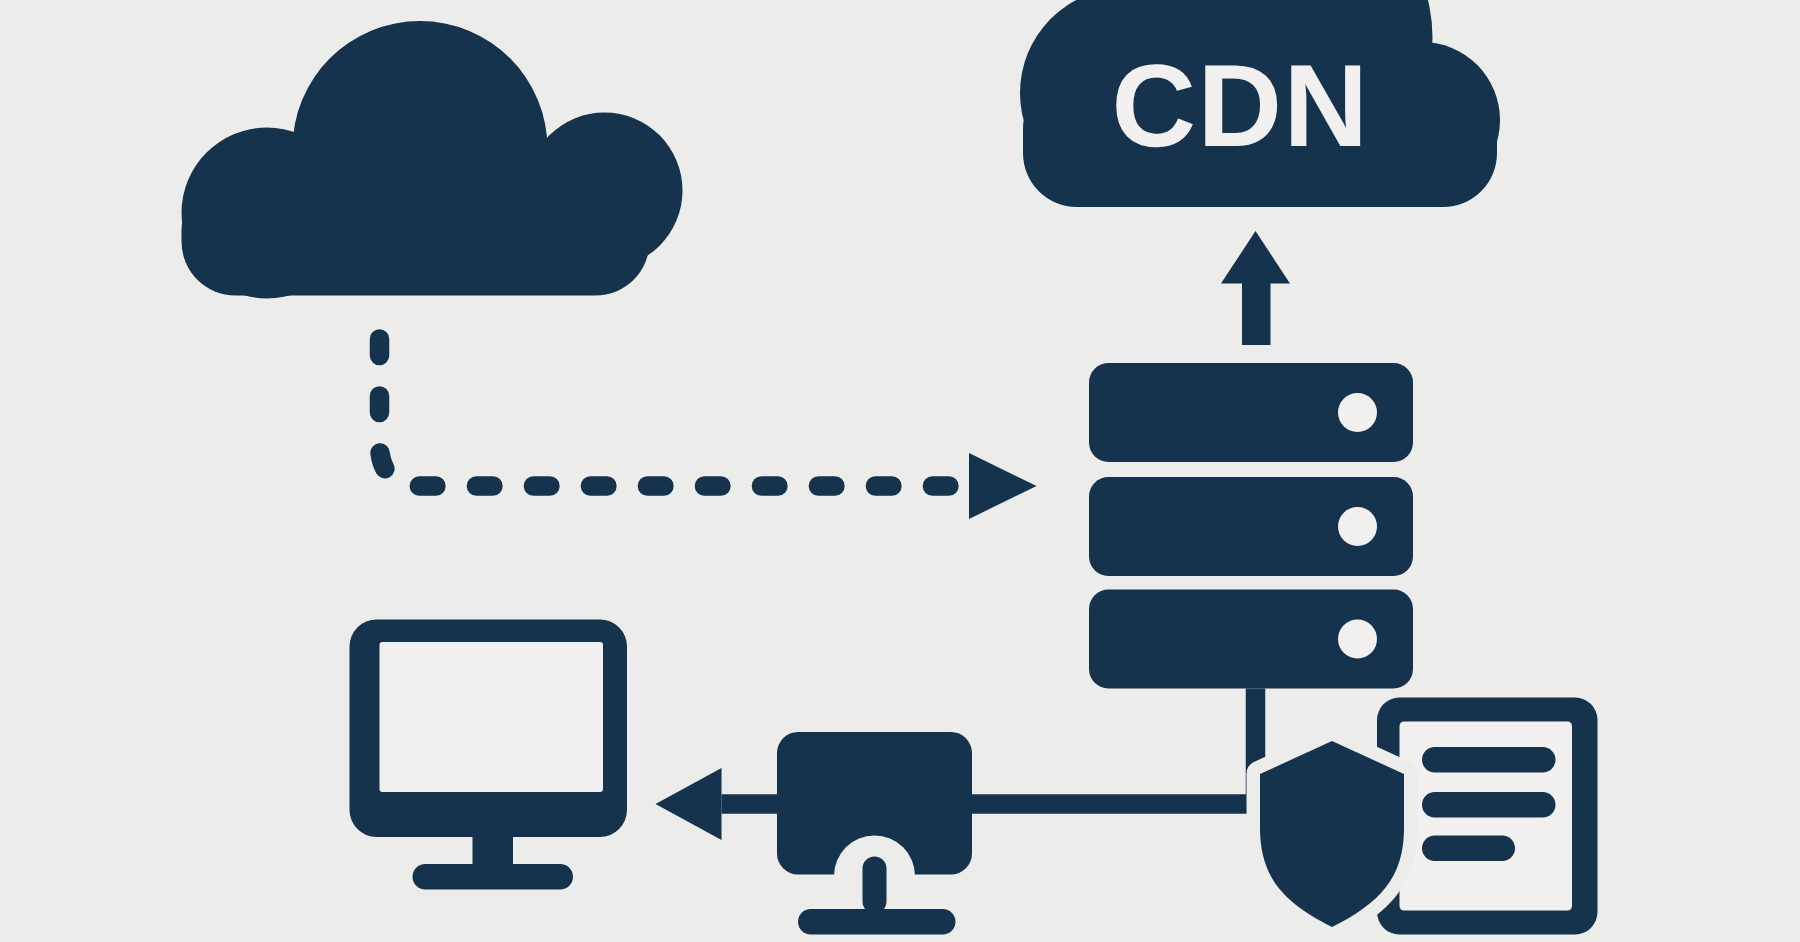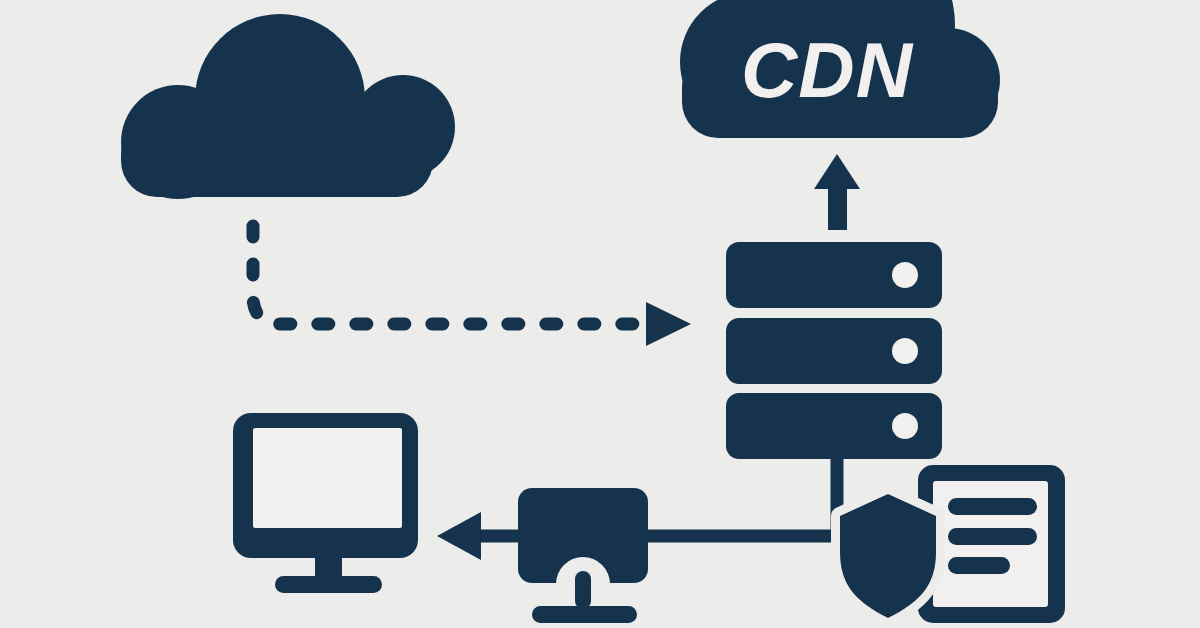--- a/index.html
+++ b/index.html
@@ -6,21 +6,21 @@
     --ink:#16334e;
     --paper:#f1f0ee;
     --bg:#ececea;
   }
   html,body{margin:0;padding:0;}
   body{
     width:1200px;height:628px;overflow:hidden;
     background:var(--bg);
     font-family:"Liberation Sans","DejaVu Sans",sans-serif;
   }
-  .stage{position:relative;width:1200px;height:628px;font-style:italic;}
+  .stage{position:relative;width:1200px;height:628px;}
   svg{display:block;}
   .ink{fill:var(--ink);}
   .paper{fill:var(--paper);}
   .bgfill{fill:var(--bg);}
   .ink-line{stroke:var(--ink);fill:none;}
   .cdn-text{
     fill:var(--paper);
     font-family:"Liberation Sans","DejaVu Sans",sans-serif;
     font-weight:bold;
     font-size:78px;

